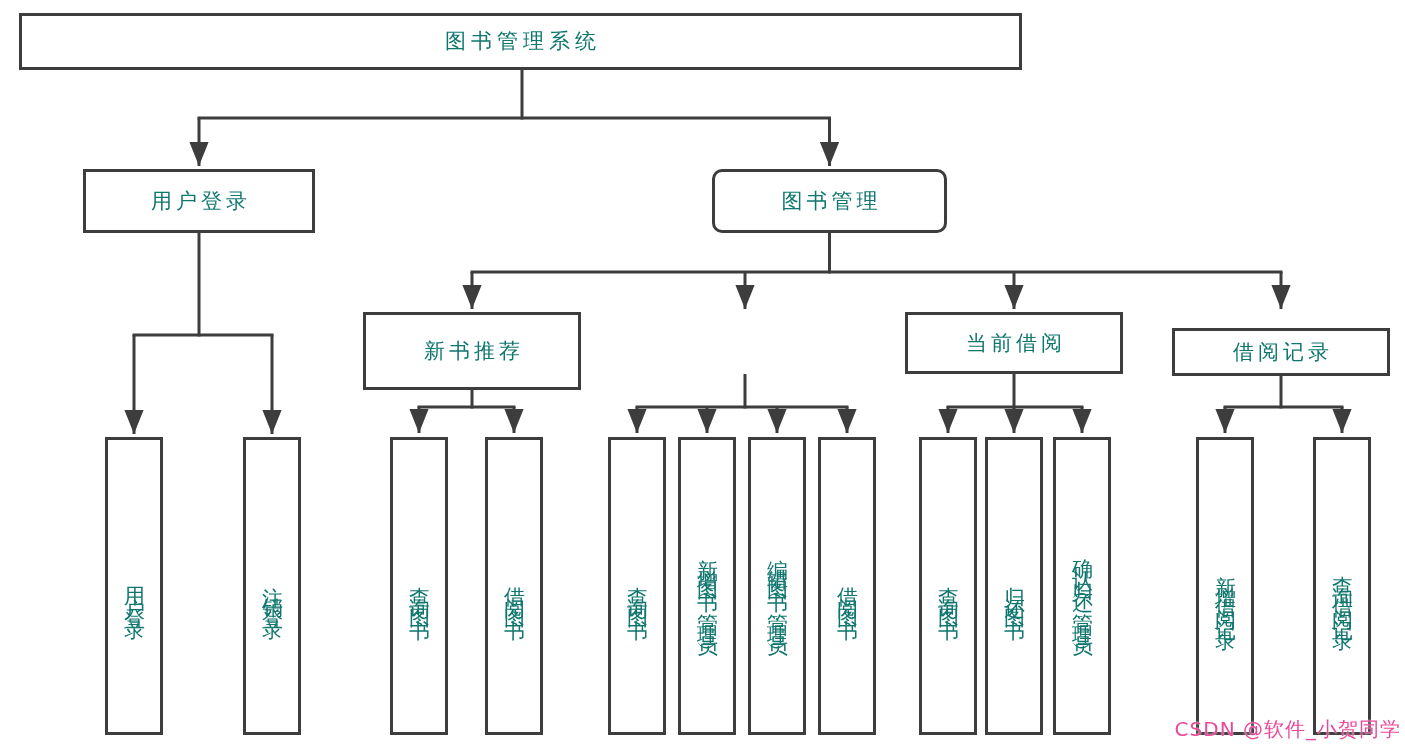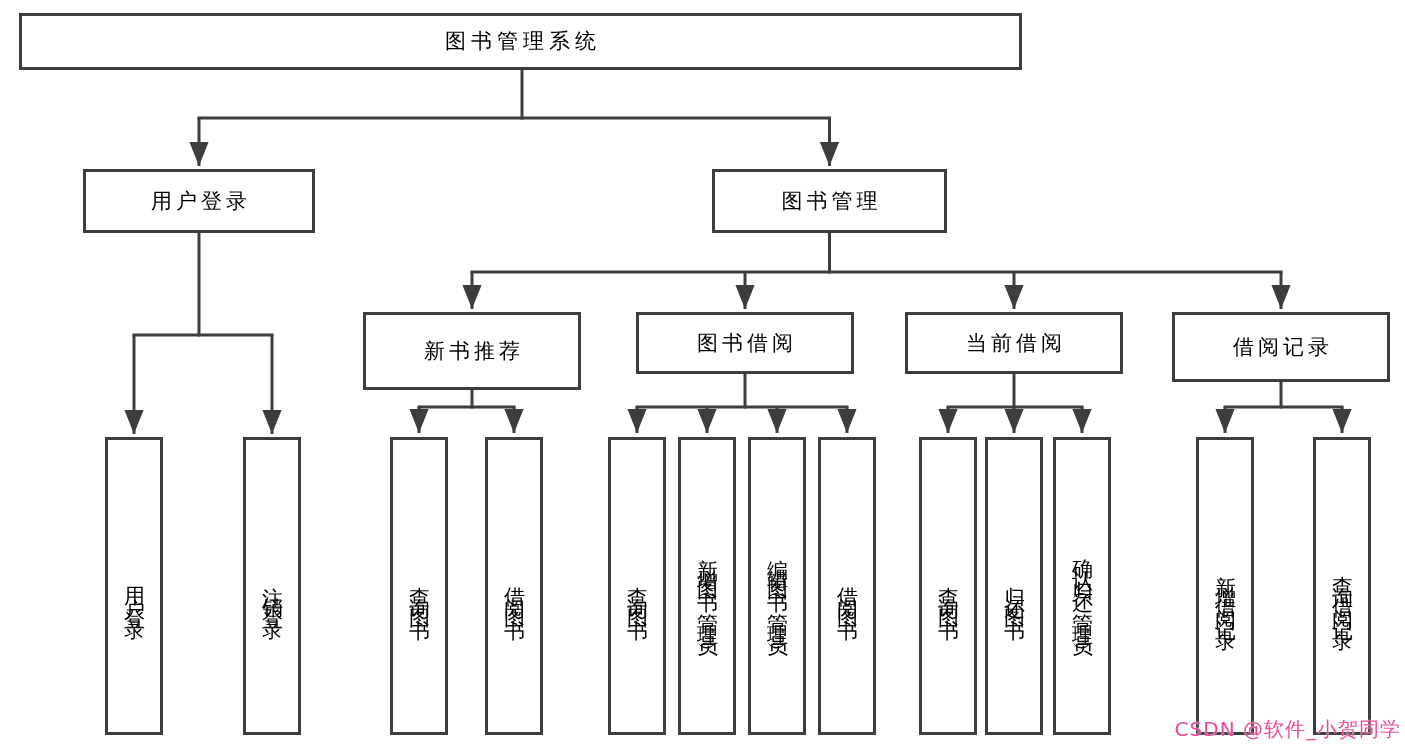--- a/index.html
+++ b/index.html
@@ -11,21 +11,21 @@
     overflow:hidden;
   }
   .node{
     position:absolute;
     box-sizing:border-box;
     border:3px solid #3d3d3d;
     background:#ffffff;
     display:flex;
     align-items:center;
     justify-content:center;
-    color:#000000;
+    color:#0f766e;
   }
   .node.h .lbl{
     font-size:21px;
     letter-spacing:4px;
     margin-left:4px;      
     white-space:nowrap;
     line-height:1;
   }
   .node.root .lbl{
     font-size:21px;
@@ -59,25 +59,25 @@
     letter-spacing:1px;
     color:#ec4899;
     text-shadow:0 0 2px #ffffff;
     white-space:nowrap;
     z-index:5;
   }
 
   
   #n-root   {left:19px;  top:13px;  width:1003px; height:57px;}
   #n-login  {left:83px;  top:169px; width:232px;  height:64px;}
-  #n-mgmt   {left:712px; top:169px; width:235px;  height:64px;}
+  #n-mgmt   {left:712px; top:169px; width:235px;  height:64px;border-radius:10px;}
   #n-rec    {left:363px; top:312px; width:218px;  height:78px;}
   #n-borrow {left:636px; top:312px; width:218px;  height:62px;}
   #n-cur    {left:905px; top:312px; width:218px;  height:62px;}
-  #n-rcd    {left:1172px;top:312px; width:218px;  height:70px;}
+  #n-rcd    {left:1172px;top:328px; width:218px;  height:48px;}
   .leaf     {top:437px;  width:58px; height:298px;}
   #lf-a1{left:105px;} #lf-a2{left:243px;}
   #lf-b1{left:390px;} #lf-b2{left:485px;}
   #lf-c1{left:608px;} #lf-c2{left:678px;} #lf-c3{left:748px;} #lf-c4{left:818px;}
   #lf-d1{left:919px;} #lf-d2{left:985px;} #lf-d3{left:1053px;}
   #lf-e1{left:1196px;} #lf-e2{left:1313px;}
 </style>
 </head>
 <body>
 
@@ -152,23 +152,20 @@
   <div class="node h" id="n-login">
     <span class="lbl">用户登录</span>
   </div>
   <div class="node h" id="n-mgmt">
     <span class="lbl">图书管理</span>
   </div>
 
   <div class="node h" id="n-rec">
     <span class="lbl">新书推荐</span>
   </div>
-  <div class="node h" id="n-borrow">
-    <span class="lbl">图书借阅</span>
-  </div>
   <div class="node h" id="n-cur">
     <span class="lbl">当前借阅</span>
   </div>
   <div class="node h" id="n-rcd">
     <span class="lbl">借阅记录</span>
   </div>
 
   <div class="node v leaf" id="lf-a1">
     <span class="lbl">用户登录</span>
   </div>

